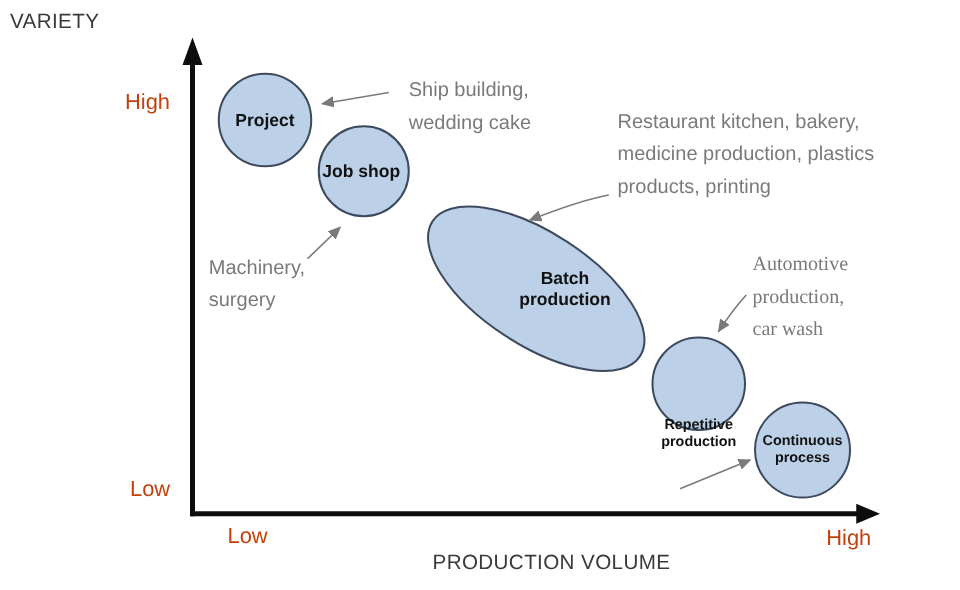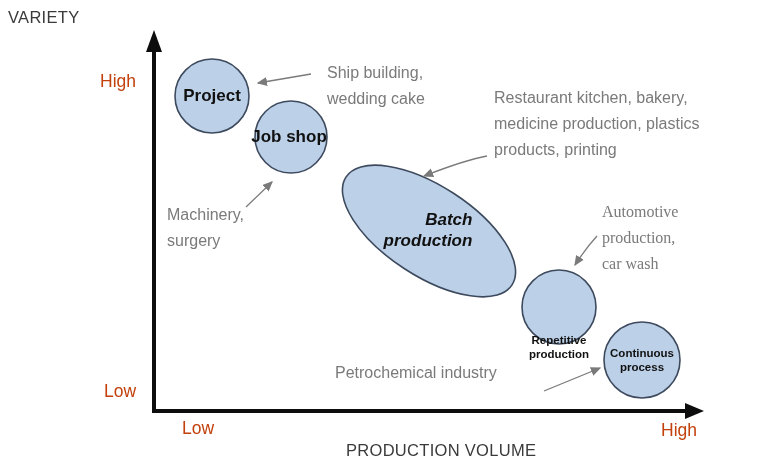--- a/index.html
+++ b/index.html
@@ -24,21 +24,21 @@
     font-size: 17.5px;
     color: #c2410c;
   }
   .bubble-label {
     transform: translate(-50%, -50%);
     text-align: center;
     font-weight: bold;
     color: #111111;
     line-height: 1.22;
   }
-  .bl-large { font-size: 17px; text-align: right; }
+  .bl-large { font-size: 14px; }
   .bl-small { font-size: 11.5px; }
 
   .annotation {
     font-size: 16px;
     line-height: 26px;
     color: #7a7a7a;
   }
 </style>
 </head>
 <body>
@@ -74,32 +74,31 @@
   <div class="txt axis-title" style="left:8px; top:8px;">VARIETY</div>
   <div class="txt axis-title" style="left:346px; top:441px;text-align:right;">PRODUCTION VOLUME</div>
 
   <div class="txt axis-tick" style="left:100px; top:71px;">High</div>
   <div class="txt axis-tick" style="left:104px; top:381px;">Low</div>
   <div class="txt axis-tick" style="left:182px; top:418px;">Low</div>
   <div class="txt axis-tick" style="left:661px; top:420px;">High</div>
 
   <div class="txt bubble-label bl-large" style="left:212px; top:96px;">Project</div>
   <div class="txt bubble-label bl-large" style="left:289px; top:137px;">Job shop</div>
-  <div class="txt bubble-label bl-large" style="left:428px; top:231px;font-style:italic;">Batch
+  <div class="txt bubble-label bl-large" style="left:452px; top:231px;">Batch
 production</div>
   <div class="txt bubble-label bl-small" style="left:559px; top:307px;margin-top:40px;">Repetitive
 production</div>
   <div class="txt bubble-label bl-small" style="left:642px; top:360px;">Continuous
 process</div>
 
   <div class="txt annotation" style="left:327px; top:60px;">Ship building,
 wedding cake</div>
   <div class="txt annotation" style="left:494px; top:85px;">Restaurant kitchen, bakery,
 medicine production, plastics
 products, printing</div>
   <div class="txt annotation" style="left:167px; top:202px;">Machinery,
 surgery</div>
   <div class="txt annotation" style="left:602px; top:199px;font-family:Liberation Serif, serif;">Automotive
 production,
 car wash</div>
-  <div class="txt annotation" style="left:335px; top:360px;">Petrochemical industry</div>
 
 </div>
 
 </body></html>

